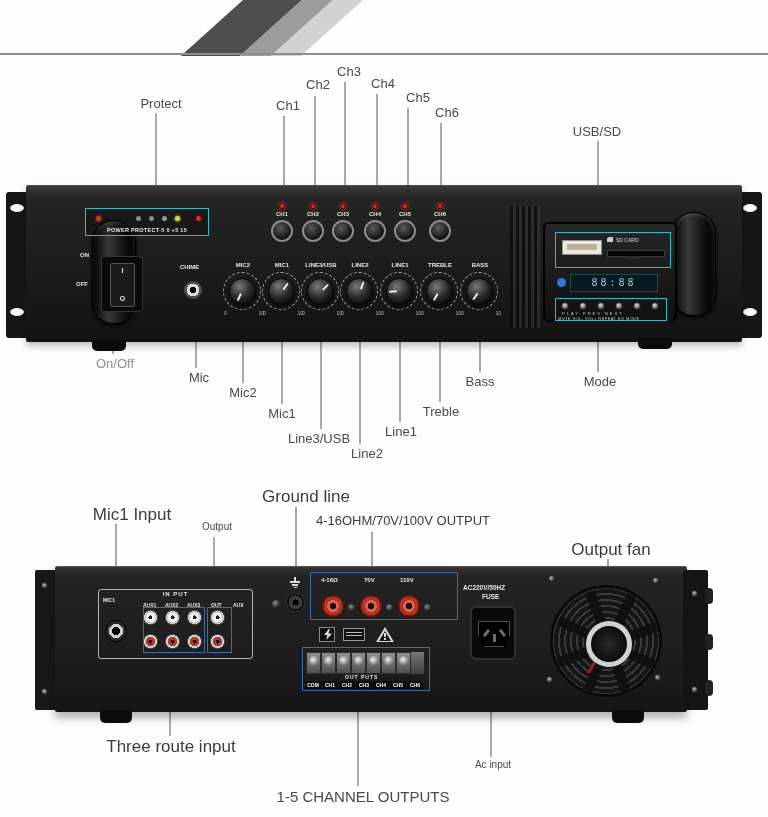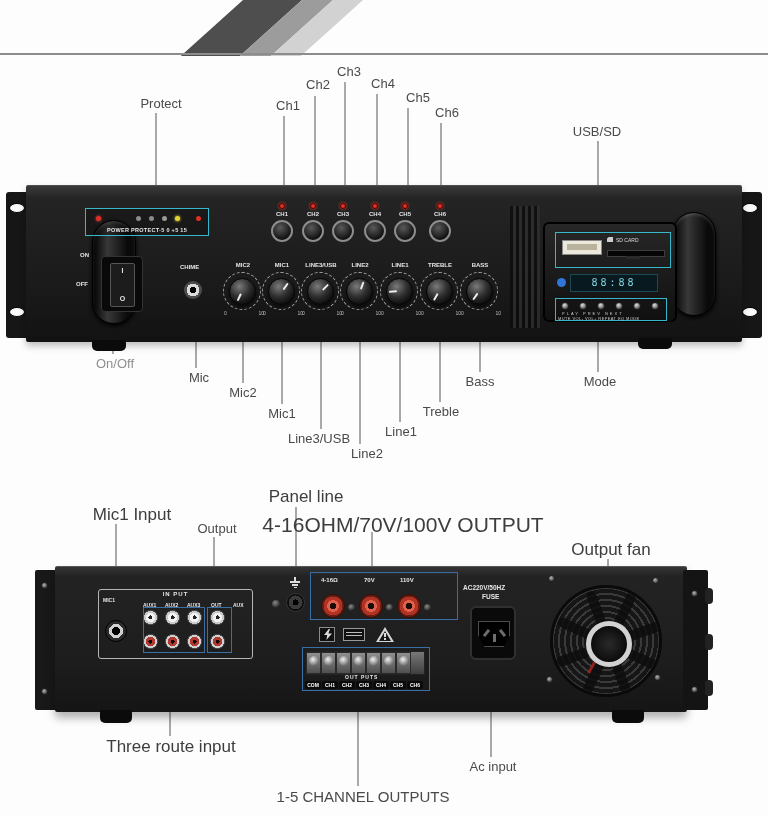--- a/index.html
+++ b/index.html
@@ -12,21 +12,21 @@
   #hdr .black{position:absolute;left:0;top:6px;width:296px;height:44px;background:#0a0a0a;
               clip-path:polygon(0 0,82% 0,100% 100%,0 100%)}
   #hdr .black span{display:block;padding-left:30px;line-height:44px;color:#fff;
                    font-size:27px;font-weight:bold;letter-spacing:.5px}
   .stripe{position:absolute;top:0;height:56px;transform:skewX(-48deg);transform-origin:top left}
   #rule{position:absolute;left:0;top:53px;width:768px;height:2px;background:#8d8d8d}
   
   .lbl{position:absolute;transform:translateX(-50%);color:#4a4a4a;font-size:13px;white-space:nowrap}
   .lbl.lg{font-size:17px;color:#3d3d3d}
   .lbl.md{font-size:15px}
-  .lbl.sm{font-size:13px}
+  .lbl.sm{font-size:10px}
   .lbl.dim{color:#8f8f8f}
   
   .pt{position:absolute;color:#e6e6e6;font-weight:bold;font-size:6px;white-space:nowrap}
   .cw{left:0;right:0;text-align:center}
   
   .ear{position:absolute;width:24px;height:146px;background:#161616;border-radius:3px}
   .hole{position:absolute;width:16px;height:10px;border-radius:50%;background:#fafafa;border:1px solid #000}
   .fbody{position:absolute;left:26px;top:185px;width:716px;height:157px;border-radius:2px;
          background:linear-gradient(180deg,#3a3a3a 0,#242424 12px,#1b1b1b 60%,#121212);
          border-top:1px solid #4d4d4d;box-shadow:0 4px 7px rgba(0,0,0,.25)}
@@ -340,22 +340,22 @@
       <span class="mb" style="left:59px"></span>
       <span class="mb" style="left:77px"></span>
       <span class="mb" style="left:95px"></span>
       <span class="pt" style="left:6px;top:12px;font-size:4px;font-weight:normal;letter-spacing:2px;color:#c8c8c8">PLAY PREV NEXT</span>
       <span class="pt" style="left:2px;top:17px;font-size:4px;font-weight:normal;letter-spacing:.4px;color:#c8c8c8">MUTE VOL- VOL+ REPEAT EQ MODE</span>
     </div>
   </div>
 
   <span class="lbl lg" style="left:132px;top:505px">Mic1 Input</span>
   <span class="lbl sm" style="left:217px;top:521px">Output</span>
-  <span class="lbl lg" style="left:306px;top:487px">Panel line</span>
-  <span class="lbl md" style="left:403px;top:513px;font-size:21px;color:#3d3d3d">4-16OHM/70V/100V OUTPUT</span>
+  <span class="lbl lg" style="left:306px;top:487px">Ground line</span>
+  <span class="lbl md" style="left:403px;top:513px;font-size:13px;color:#3d3d3d">4-16OHM/70V/100V OUTPUT</span>
   <span class="lbl lg" style="left:611px;top:540px">Output fan</span>
   <span class="lbl lg" style="left:171px;top:737px">Three route input</span>
   <span class="lbl md" style="left:363px;top:788px">1-5 CHANNEL OUTPUTS</span>
   <span class="lbl sm" style="left:493px;top:759px">Ac input</span>
 
   <div class="flange" style="left:35px;top:570px;width:22px;height:140px">
     <span class="bolt" style="left:6px;top:12px"></span>
     <span class="bolt" style="left:6px;top:118px"></span>
   </div>
   <div class="bbody"></div>

